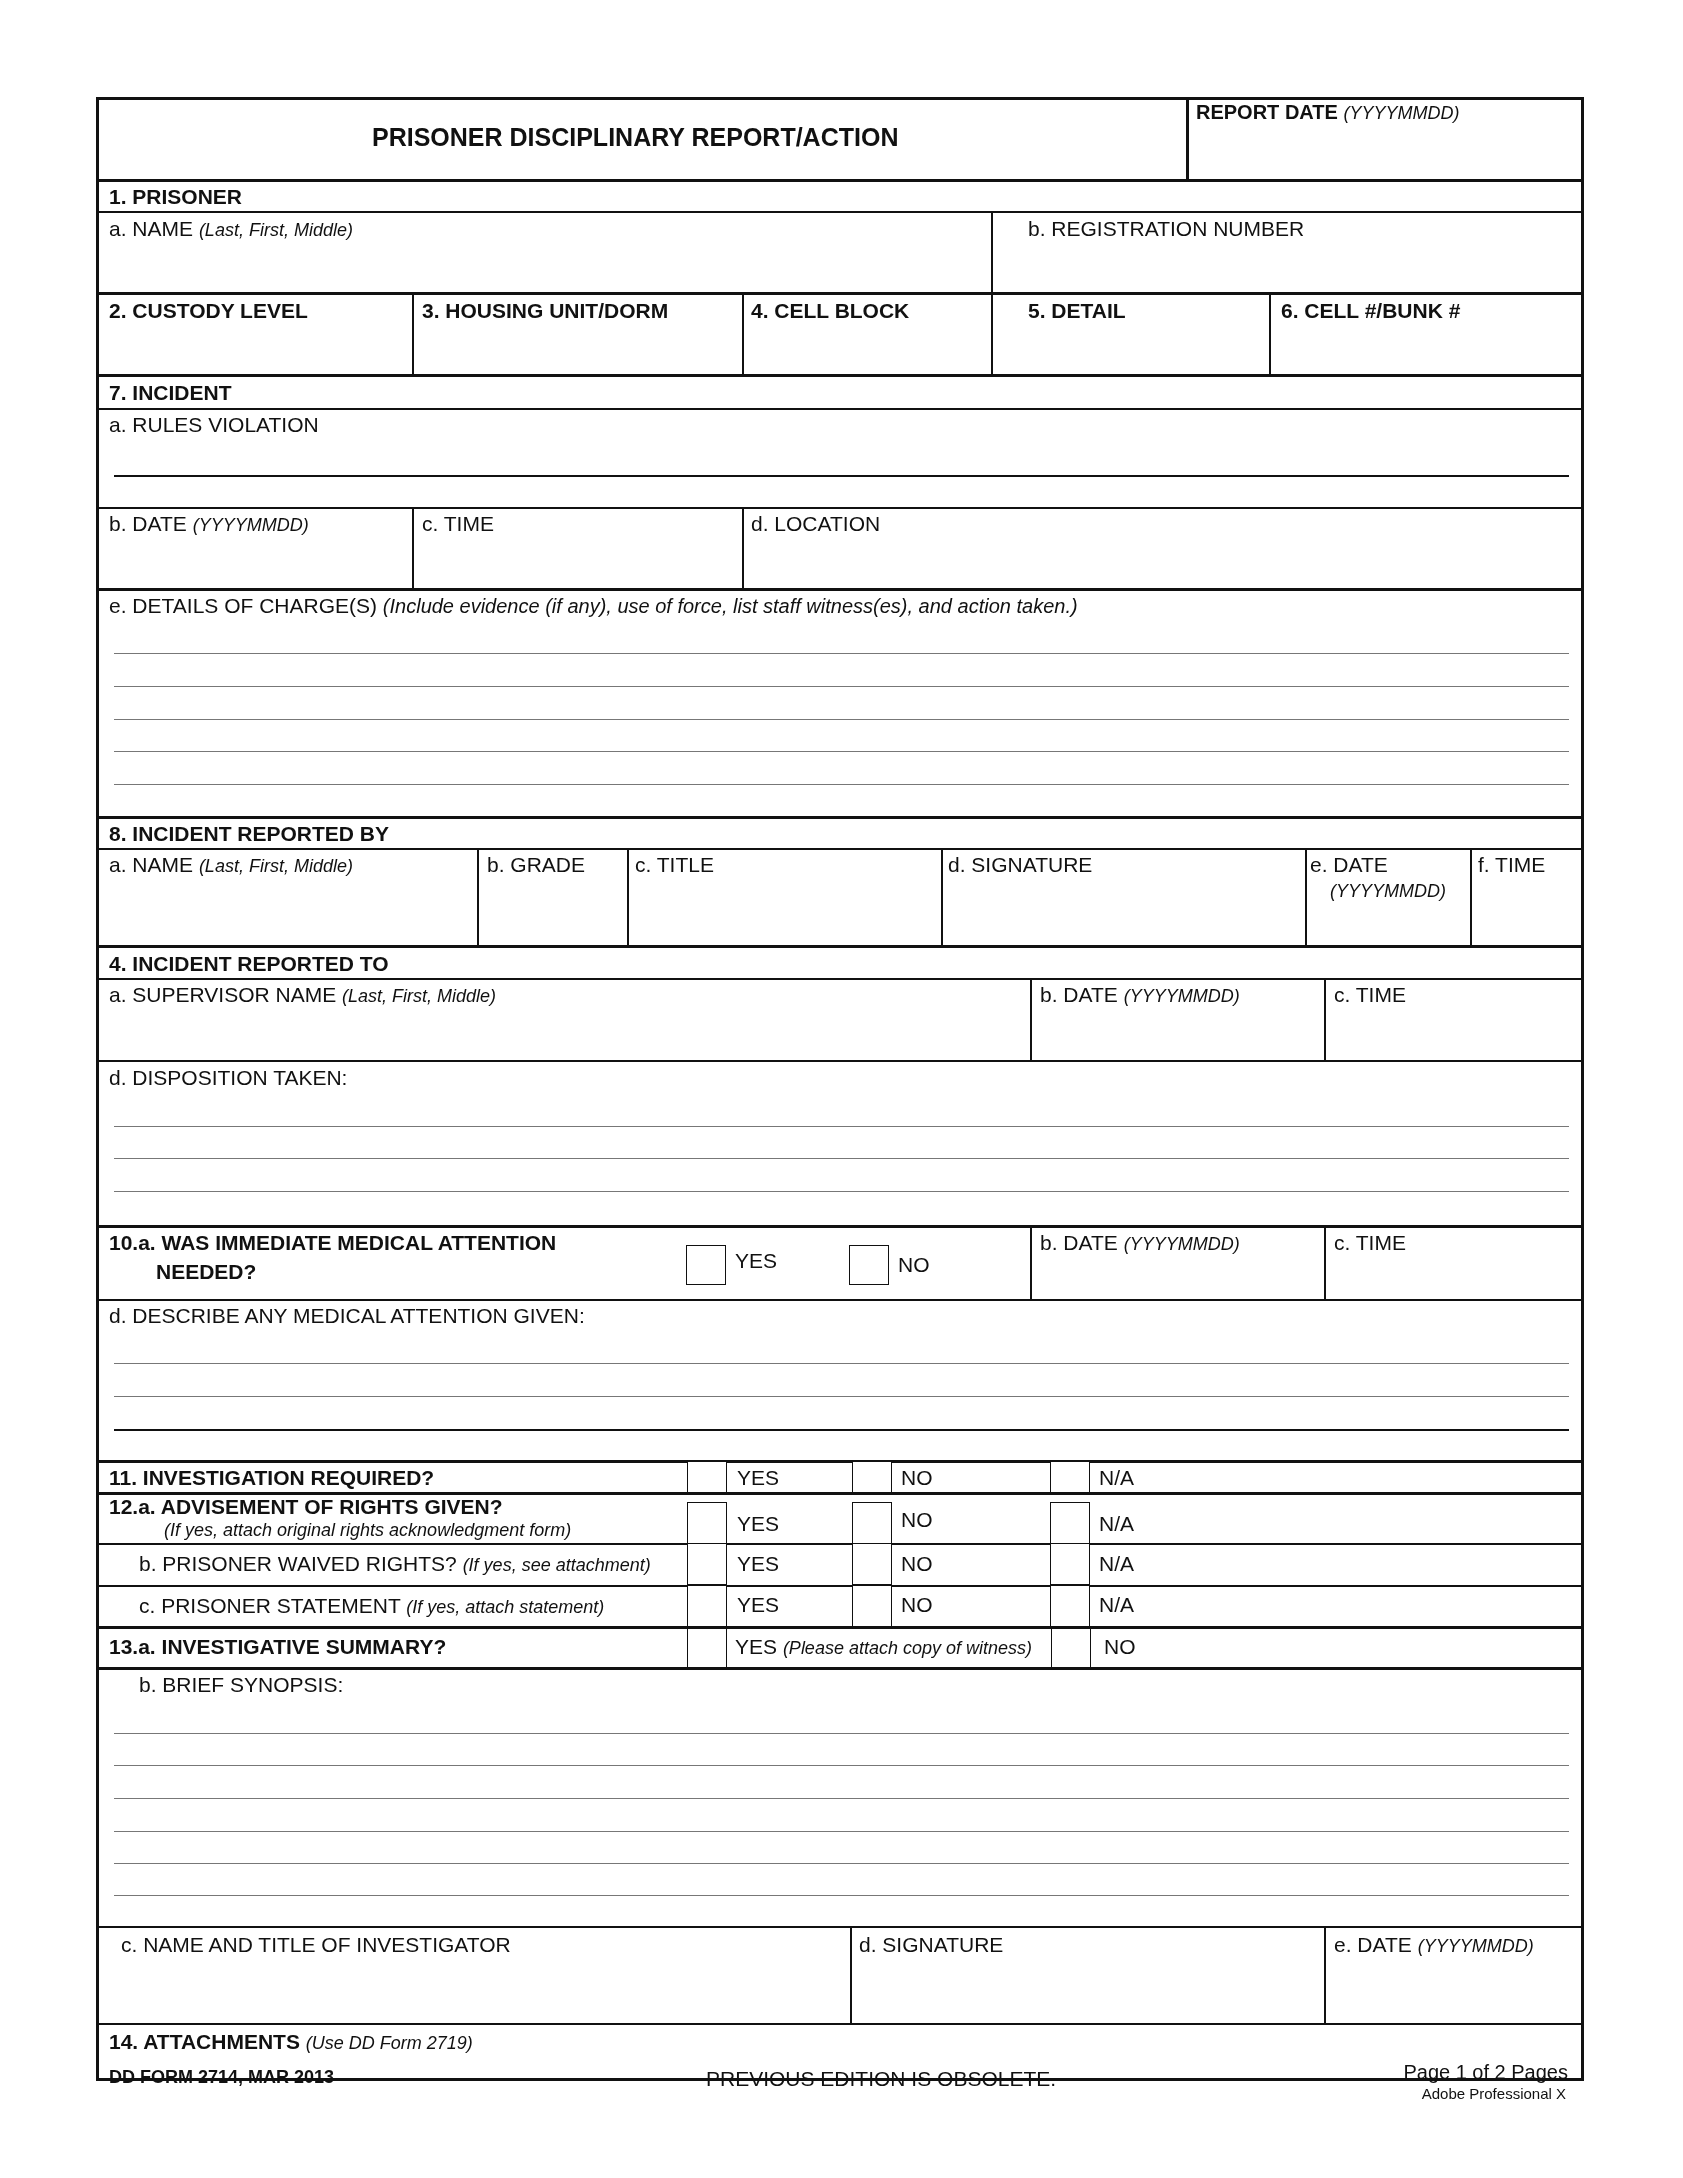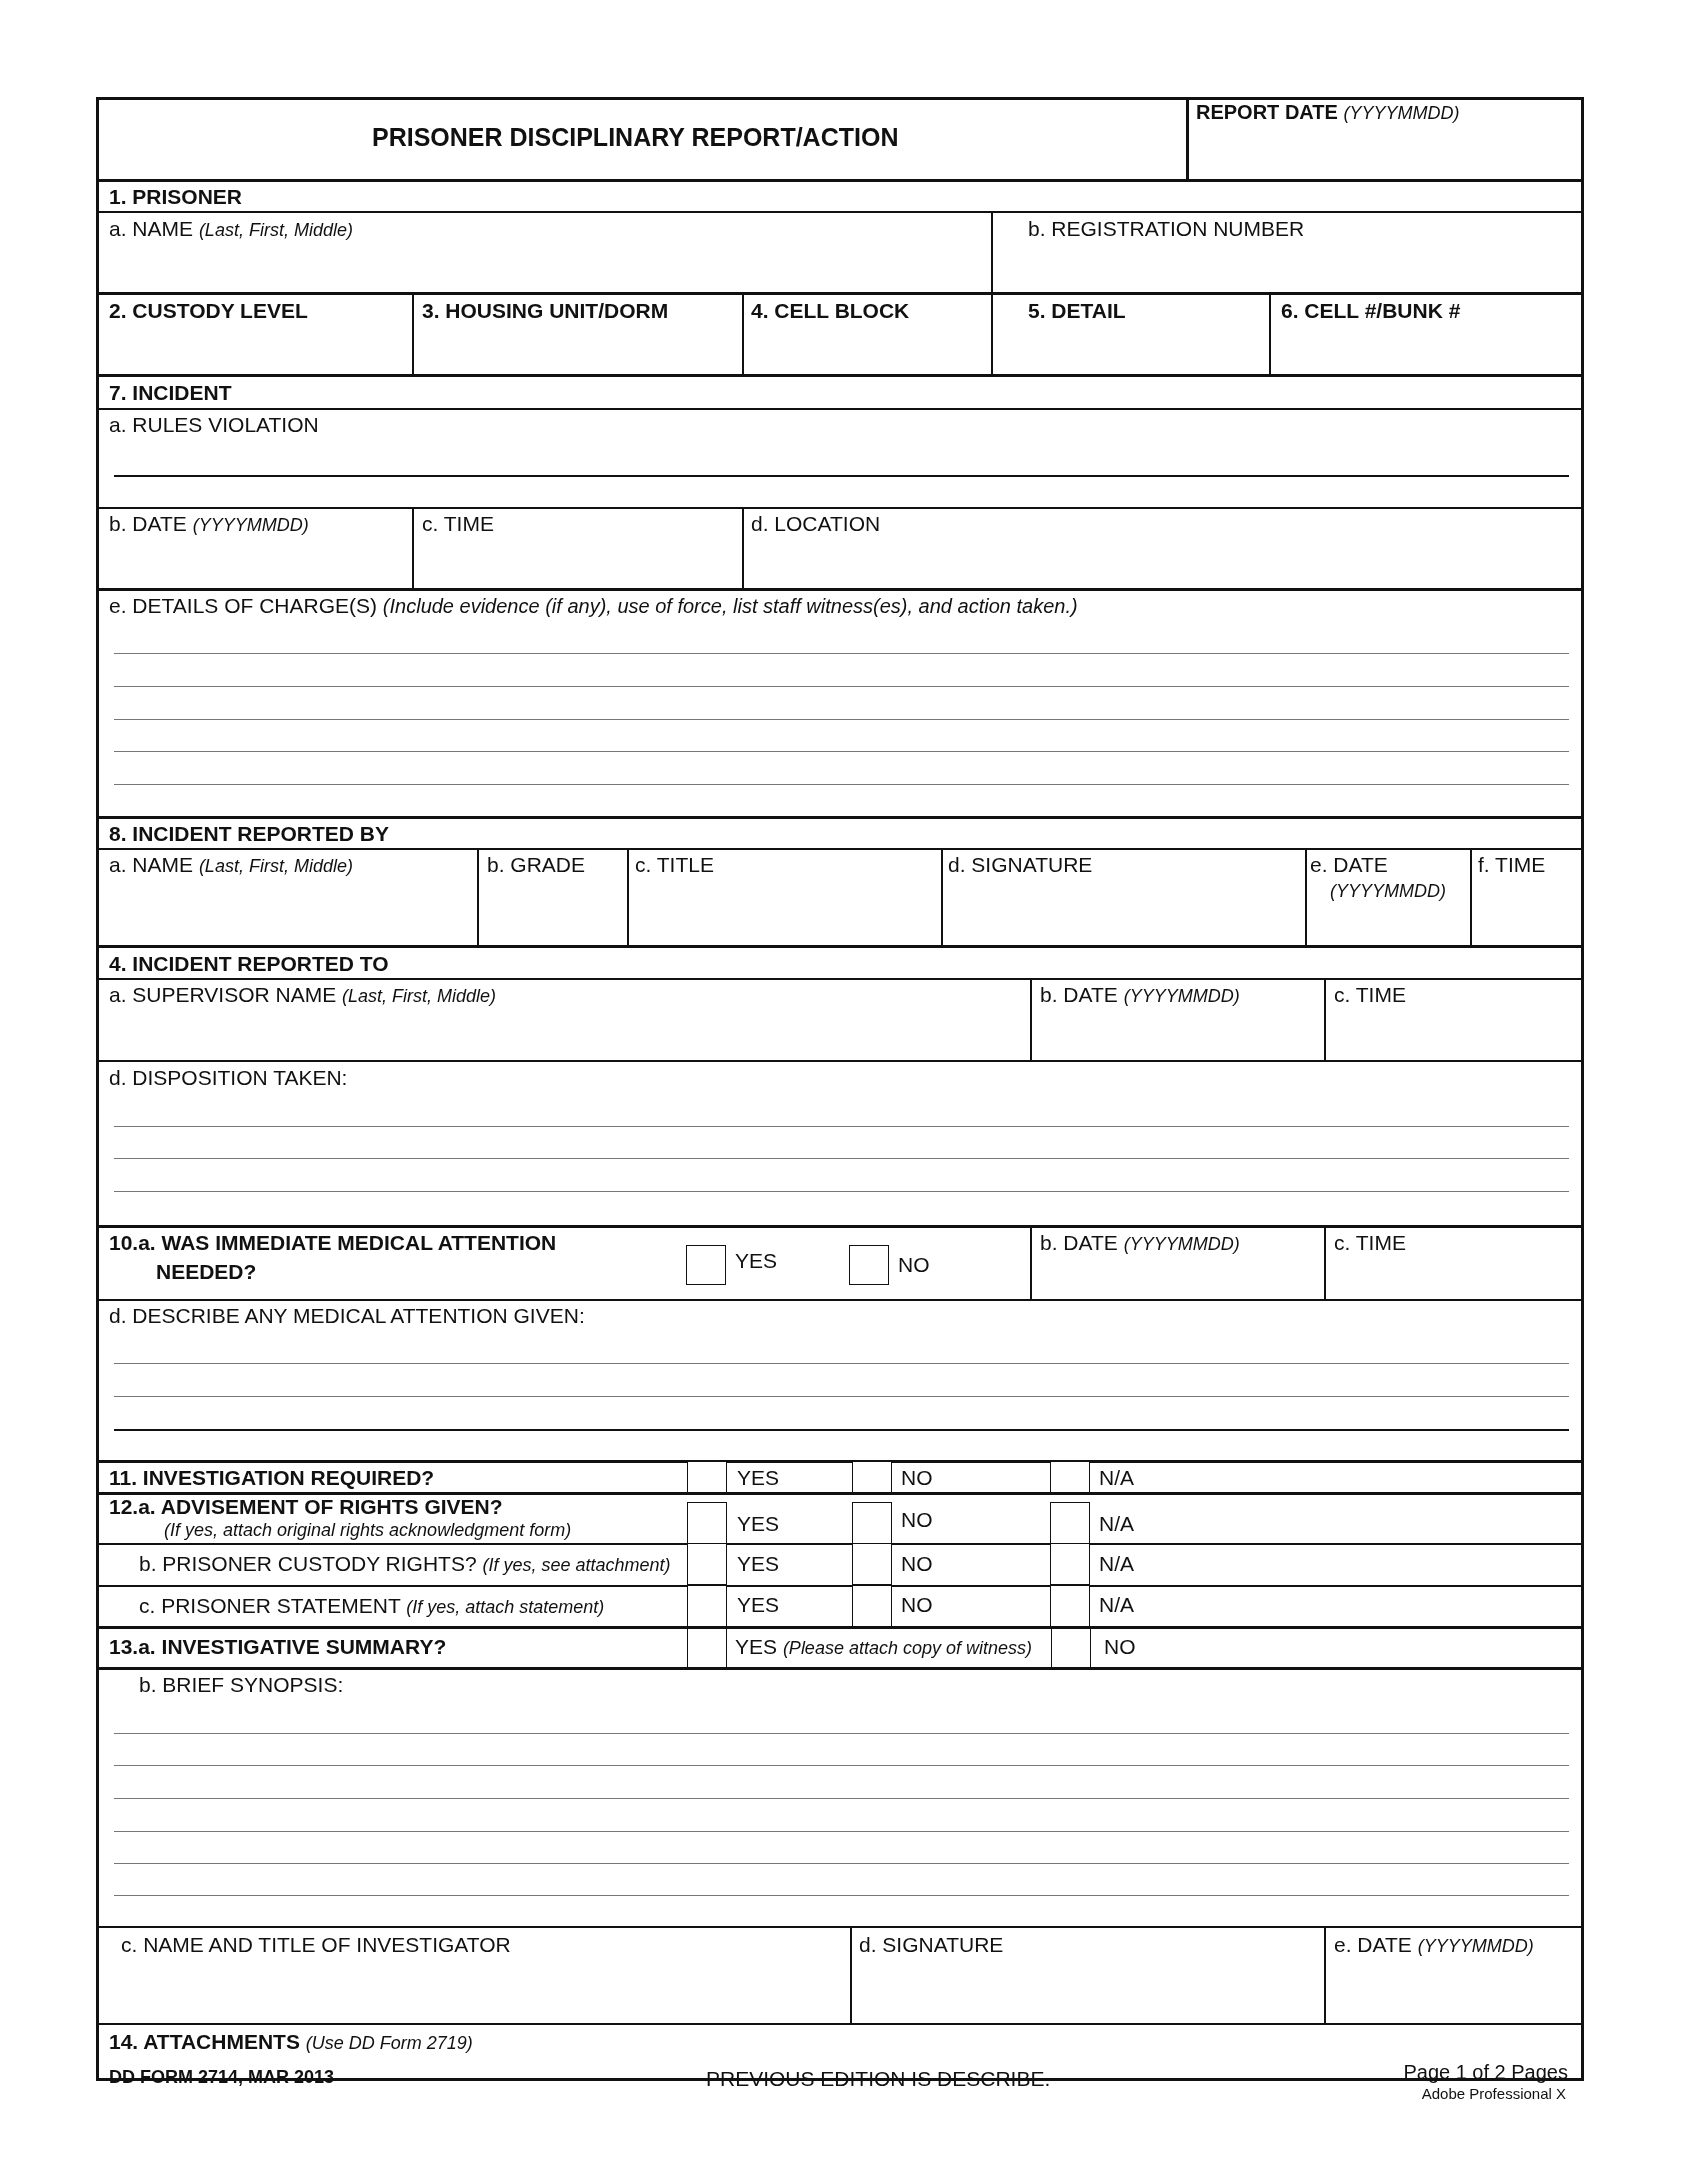--- a/index.html
+++ b/index.html
@@ -175,21 +175,21 @@
 <div class="lbl it" style="left:164px;top:1520px;">(If yes, attach original rights acknowledgment form)</div>
 <div class="cb" style="left:687px;top:1502px;width:40px;height:42px;"></div>
 <div class="lbl" style="left:737px;top:1512px;">YES</div>
 <div class="cb" style="left:852px;top:1502px;width:40px;height:42px;"></div>
 <div class="lbl" style="left:901px;top:1508px;">NO</div>
 <div class="cb" style="left:1050px;top:1502px;width:40px;height:42px;"></div>
 <div class="lbl" style="left:1099px;top:1512px;">N/A</div>
 <div class="hl" style="left:97px;top:1543px;width:1487px;height:1.5px;"></div>
 
 <div class="lbl" style="left:139px;top:1552px;">
-  <span>b. PRISONER CUSTODY RIGHTS?</span>
+  <span>b. PRISONER WAIVED RIGHTS?</span>
   <span class="it">(If yes, see attachment)</span>
 </div>
 <div class="cb" style="left:687px;top:1544px;width:40px;height:41px;border-top:none;"></div>
 <div class="lbl" style="left:737px;top:1552px;">YES</div>
 <div class="cb" style="left:852px;top:1544px;width:40px;height:41px;border-top:none;"></div>
 <div class="lbl" style="left:901px;top:1552px;">NO</div>
 <div class="cb" style="left:1050px;top:1544px;width:40px;height:41px;border-top:none;"></div>
 <div class="lbl" style="left:1099px;top:1552px;">N/A</div>
 <div class="hl" style="left:97px;top:1585px;width:1487px;height:1.5px;"></div>
 
@@ -237,16 +237,16 @@
 <input class="field" style="left: 855px; top: 1962px; width: 465px; height: 57px;">
 <input class="field" style="left: 1329px; top: 1962px; width: 250px; height: 57px;">
 <div class="hl" style="left:97px;top:2023px;width:1487px;height:2px;"></div>
 
 <div class="lbl b" style="left:109px;top:2030px;">
   <span>14. ATTACHMENTS</span>
   <span class="it" style="font-weight:normal">(Use DD Form 2719)</span>
 </div>
 
 <div class="lbl b" style="left:109px;top:2067px;font-size:18px;">DD FORM 2714, MAR 2013</div>
-<div class="lbl" style="left:706px;top:2067px;">PREVIOUS EDITION IS DESCRIBE.</div>
+<div class="lbl" style="left:706px;top:2067px;">PREVIOUS EDITION IS OBSOLETE.</div>
 <div class="lbl" style="right:115px;top:2061px;font-size:20px;">Page 1 of 2 Pages</div>
 <div class="lbl" style="right:117px;top:2085px;font-size:15px;">Adobe Professional X</div>
 
 
 </body></html>

